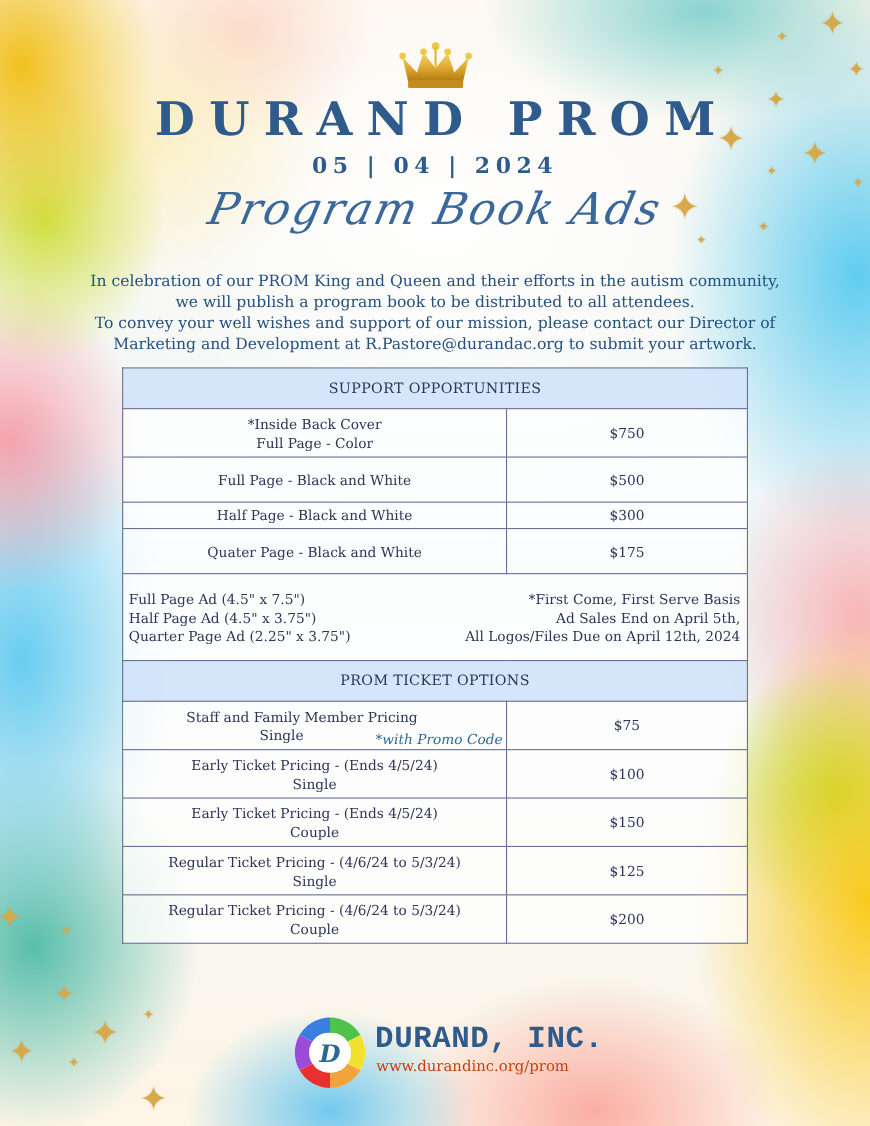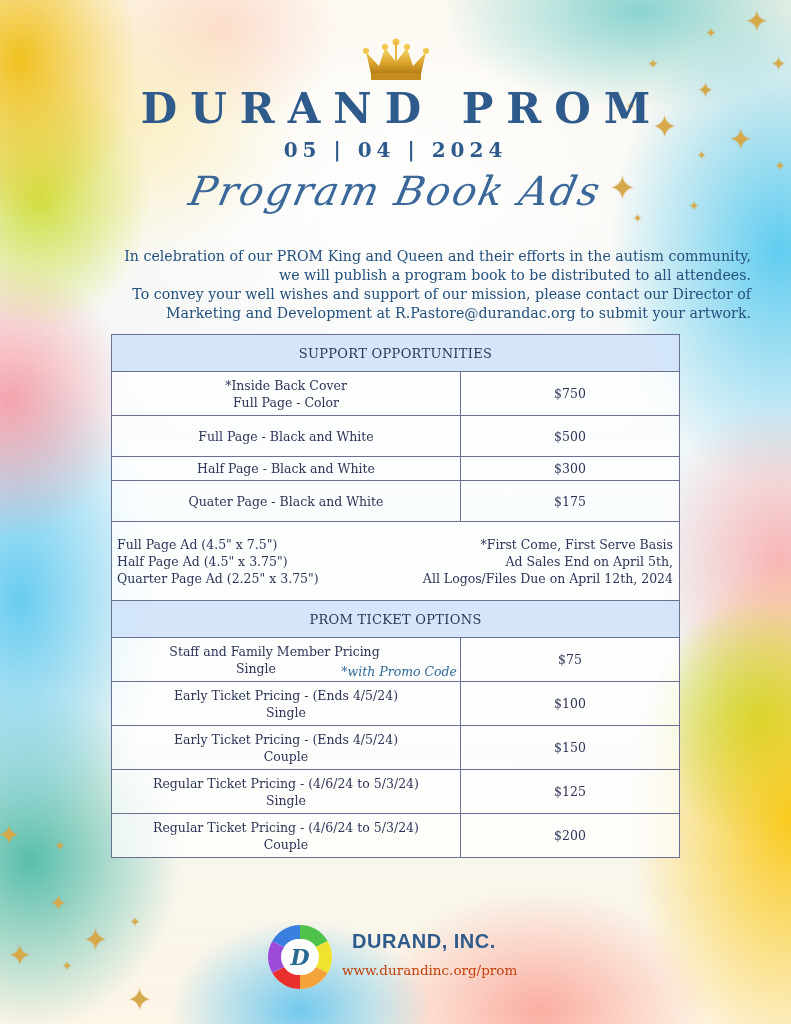--- a/index.html
+++ b/index.html
@@ -46,21 +46,21 @@
     .script {
       position: absolute; left: 0; right: 0; top: 168px; text-align: center;
       font-family: "DejaVu Serif", serif; font-style: italic; font-size: 40px;
       color: #3a689a; letter-spacing: 2px; transform: skewX(-12deg);
     }
     .intro {
       position: absolute; left: 40px; right: 40px; top: 247px; text-align: center;
       font-family: "DejaVu Serif", serif; font-size: 14.2px; line-height: 19px;
       color: #24507e;
     }
-    .intro div { white-space: nowrap; text-align: right; }
+    .intro div { white-space: nowrap; }
     table.main {
       position: absolute; left: 111px; top: 334px; width: 569px;
       border-collapse: collapse; font-family: "DejaVu Serif", serif;
       color: #2d3558; font-size: 12.5px;
     }
     table.main td {
       border: 1.5px solid #6a6f93; text-align: center; vertical-align: middle;
       line-height: 17px; padding: 0;
     }
     table.main td.section {
@@ -73,22 +73,22 @@
     .notes-wrap { display: flex; justify-content: space-between; padding: 0 6px 0 5px; font-size: 12.5px; line-height: 17px; }
     .notes-left { text-align: left; }
     .notes-right { text-align: right; }
     .promo {
       position: absolute; right: 3px; bottom: 1px; font-style: italic;
       color: #2e6a99; font-size: 12.5px;
     }
     .rel { position: relative; }
     .footer-logo { position: absolute; left: 266px; top: 923px; width: 68px; height: 68px; }
     .footer-name {
-      position: absolute; left: 352px; top: 930px; font-family: Liberation Sans, sans-serif;
-      font-weight: bold; font-size: 20px; color: #2e5b8c; letter-spacing: 0.5px;
+      position: absolute; left: 341px; top: 930px; font-family: Liberation Mono, monospace;
+      font-weight: bold; font-size: 28px; color: #2e5b8c; letter-spacing: 0.5px;
     }
     .footer-url {
       position: absolute; left: 342px; top: 962px; font-family: "DejaVu Serif", serif;
       font-size: 13.5px; color: #c2410c;
     }
   </style>
 </head>
 <body>
 
 <div class="bg"></div>

